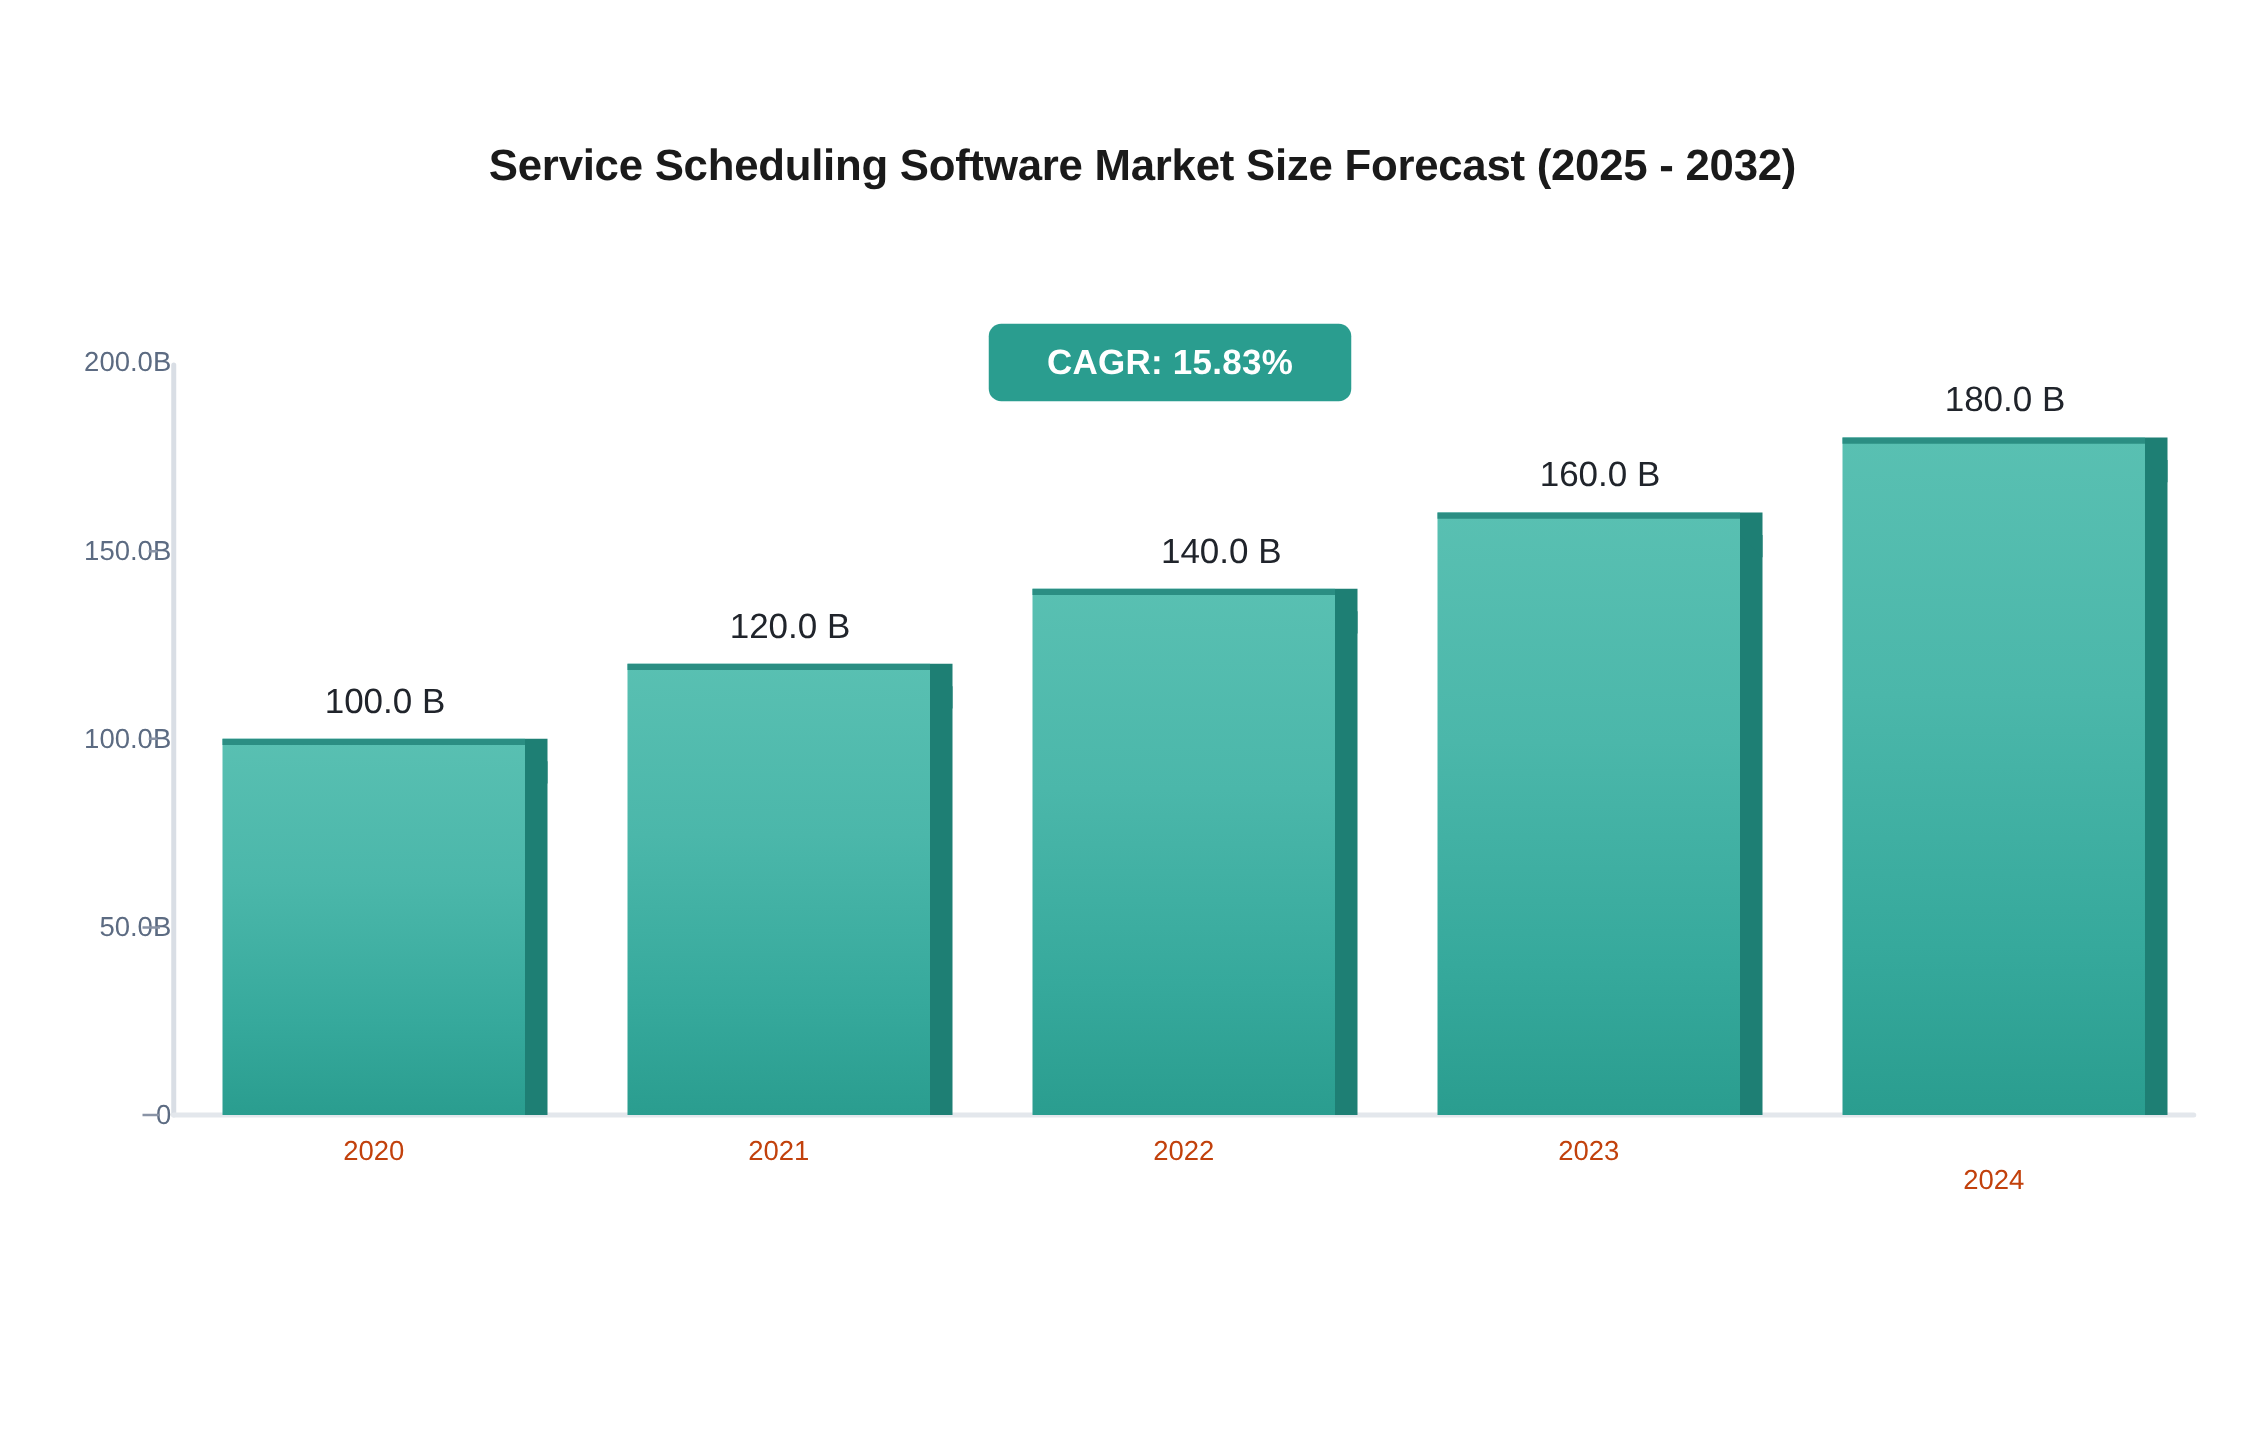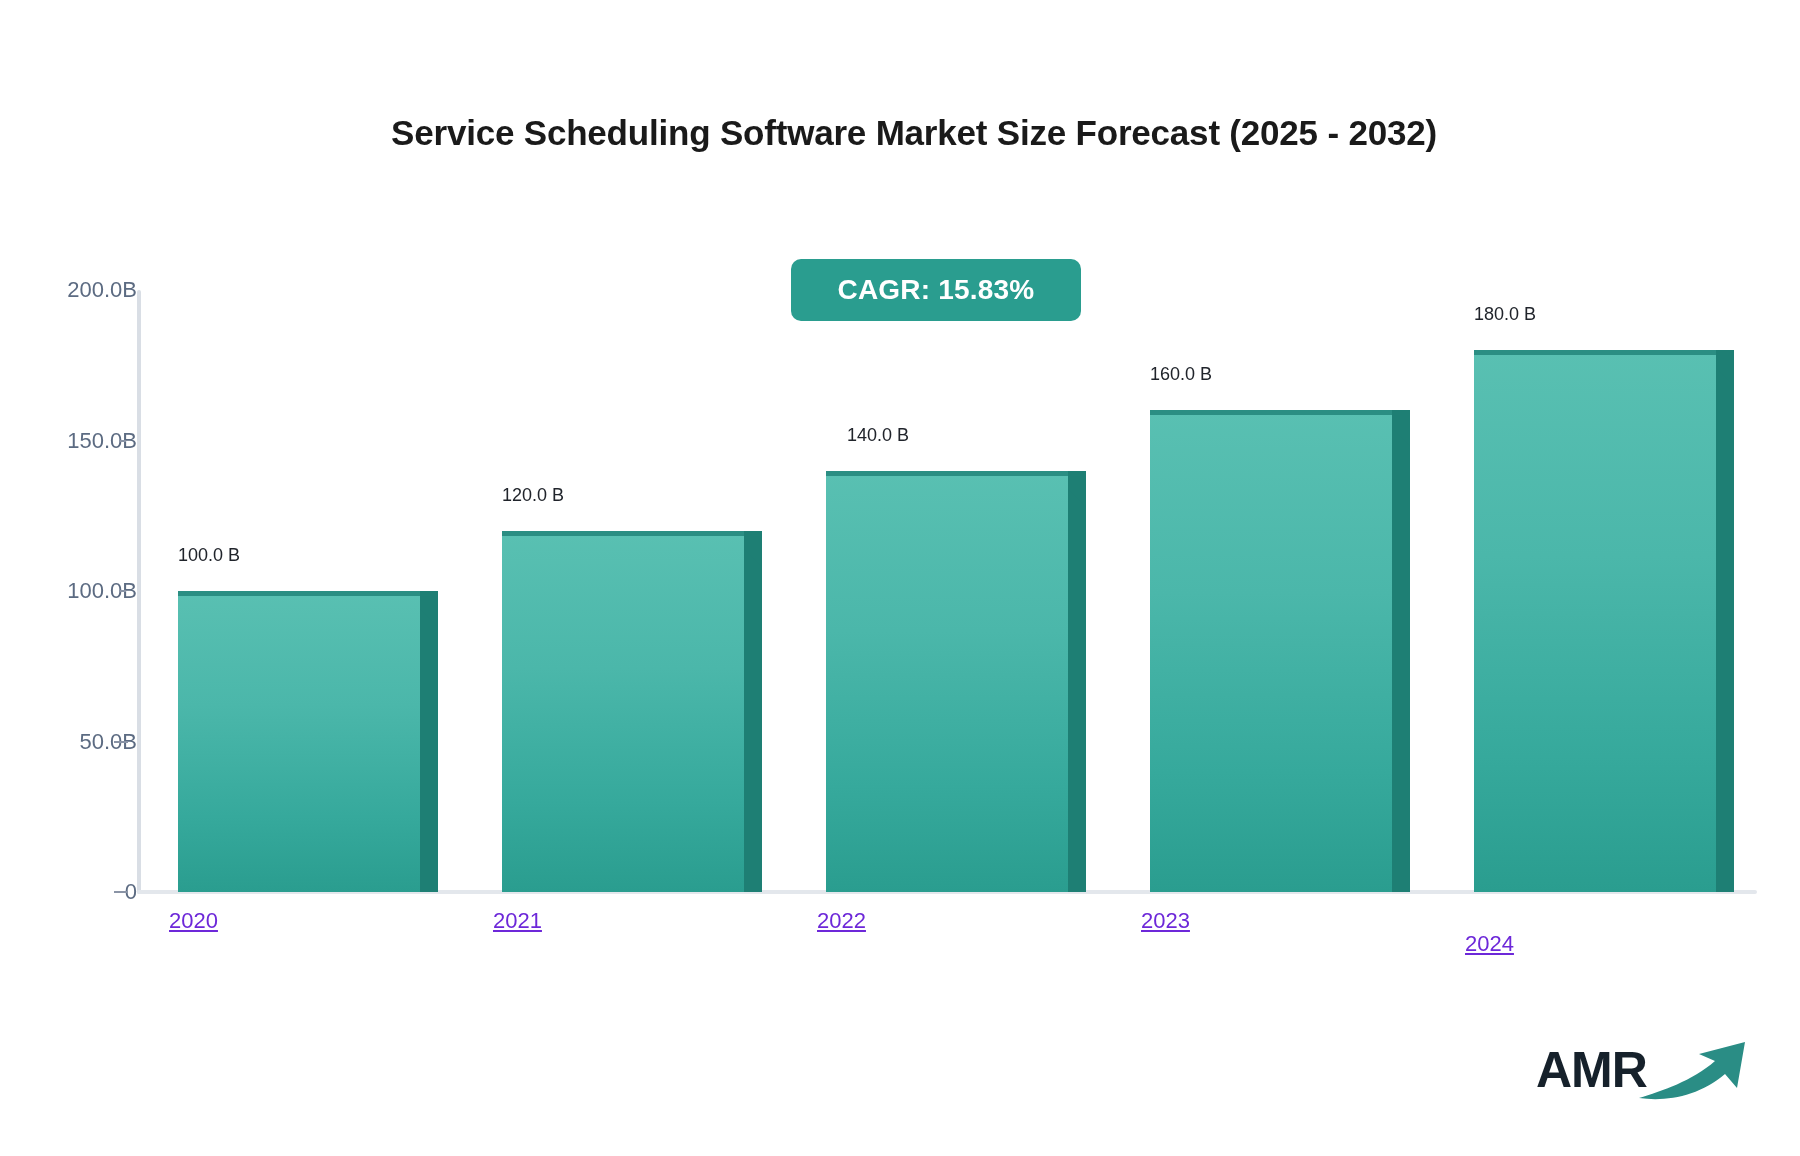--- a/index.html
+++ b/index.html
@@ -168,32 +168,32 @@
   .bar-top-edge {
     position: absolute;
     left: 0;
     width: 100%;
     height: 5px;
     background: #2b8e83;
   }
   .bar-value {
     position: absolute;
     width: 260px;
-    text-align: left;
-    font-size: 18px;
+    text-align: center;
+    font-size: 28px;
     color: #20242b;
     white-space: nowrap;
   }
   .x-label {
     position: absolute;
     top: 908px;
     width: 260px;
+    text-align: center;
     font-size: 22px;
-    color: #6d28d9;
-    text-decoration: underline;
+    color: #c2410c;
   }
 
   
   .logo {
     position: absolute;
     left: 1536px;
     top: 1040px;
     display: flex;
     align-items: center;
     height: 60px;
@@ -303,22 +303,14 @@
         <div class="x-label" style="left: 1141px;">2023</div>
         <div class="x-label" style="left: 1465px; margin-top: 23px;">2024</div>
       </div>
   <div class="bar-value" style="left: 178px; top: 545px;">100.0 B</div>
       <div class="bar-value" style="left: 502px; top: 484.8px;">120.0 B</div>
       <div class="bar-value" style="left: 847px; top: 424.6px;">140.0 B</div>
       <div class="bar-value" style="left: 1150px; top: 364.4px;">160.0 B</div>
       <div class="bar-value" style="left: 1474px; top: 304.2px;">180.0 B</div>
     </div>
 
-  <div class="logo">
-    <span class="logo-text">AMR</span>
-    <span class="logo-arrow">
-      <svg width="120" height="70" viewBox="0 0 120 70">
-        <path d="M2 62 C 25 55, 55 45, 78 25 L 62 18 L 108 6 L 100 52 L 88 38 C 62 60, 30 66, 2 62 Z" fill="#2a8d85"></path>
-      </svg>
-    </span>
-  </div>
 
 </div>
 
 </body></html>

